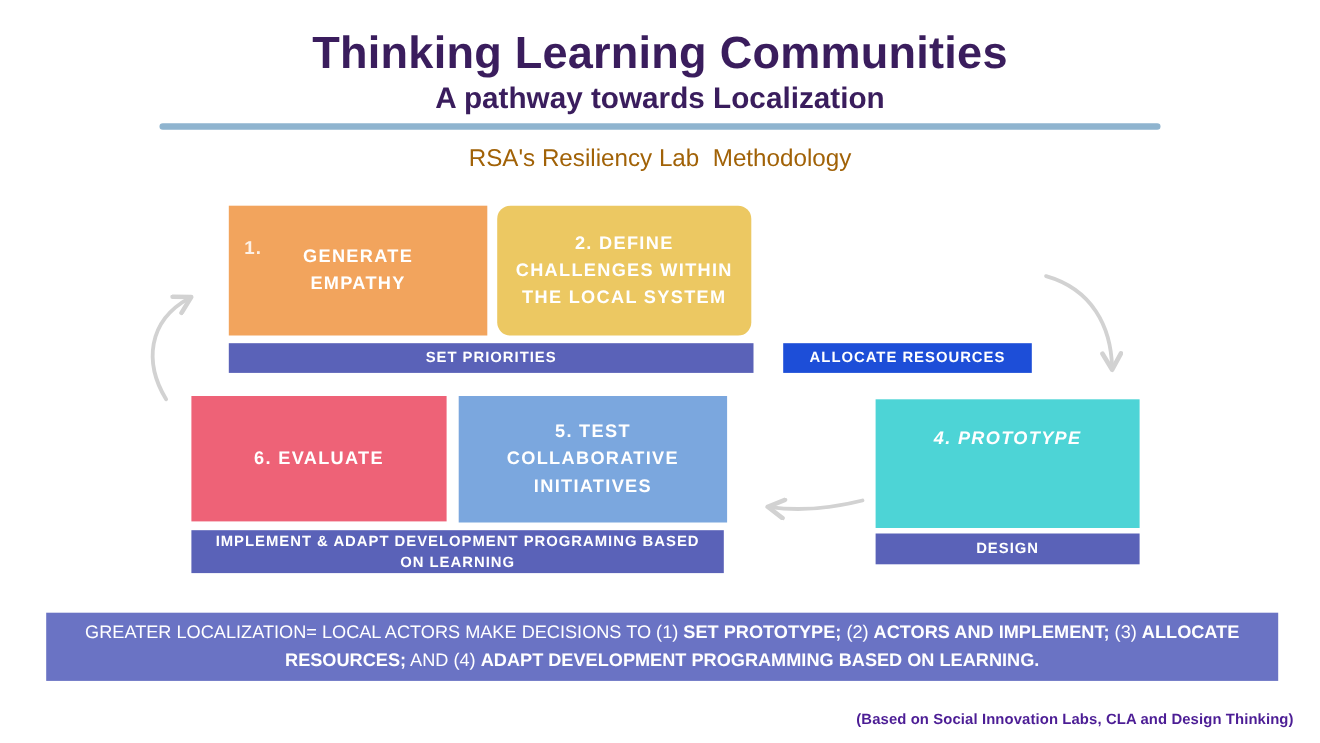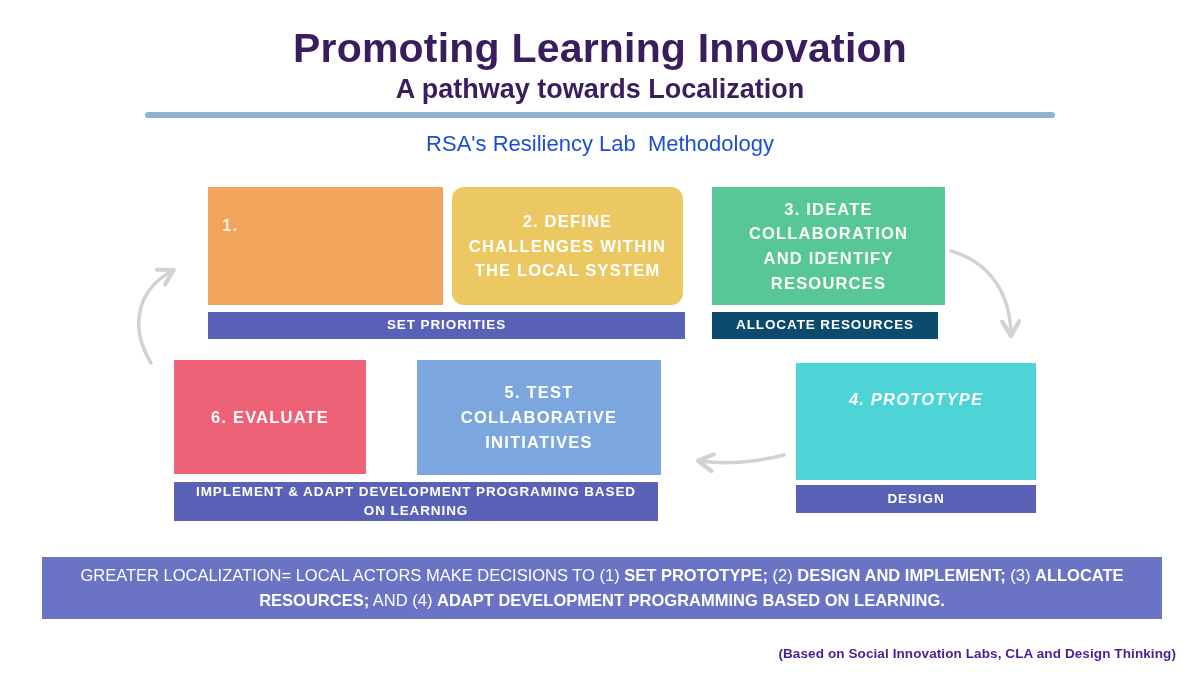--- a/index.html
+++ b/index.html
@@ -37,21 +37,21 @@
   .box-num {
     position: absolute; left: 14px; top: 26px;
     font-size: 17px; letter-spacing: 1px; color: rgba(255,255,255,0.85);
     font-weight: 700;
   }
   .box-2 { left: 452px; top: 187px; width: 231px; height: 118px; }
   .box-3 { left: 712px; top: 187px; width: 233px; height: 118px; }
   .box-4 { left: 796px; top: 363px; width: 240px; height: 117px;
            align-items: flex-start; padding-top: 24px; font-style: italic; }
   .box-5 { left: 417px; top: 360px; width: 244px; height: 115px; }
-  .box-6 { left: 174px; top: 360px; width: 192px; height: 114px; }
+  .box-6 { left: 174px; top: 360px; width: 232px; height: 114px; }
   .bar {
     position: absolute; display: flex; align-items: center; justify-content: center;
     text-align: center; color: #ffffff; font-weight: 700;
     font-size: 13.5px; letter-spacing: 0.9px; line-height: 1.4;
   }
   .bar-set    { left: 208px; top: 312px; width: 477px; height: 27px; }
   .bar-alloc  { left: 712px; top: 312px; width: 226px; height: 27px; }
   .bar-impl   { left: 174px; top: 482px; width: 484px; height: 39px; padding: 0 14px; }
   .bar-design { left: 796px; top: 485px; width: 240px; height: 28px; }
   .arrows { position: absolute; left: 0; top: 0; width: 1200px; height: 675px; pointer-events: none; }
@@ -65,64 +65,62 @@
   .credit {
     position: absolute; right: 24px; top: 646px;
     font-size: 13.5px; font-weight: 700; letter-spacing: 0.1px;
   }
 </style>
 </head>
 <body>
 
 <div class="canvas">
 
-  <h1 class="title" style="color: rgb(58, 29, 93);">Promoting Learning Innovation</h1>
+  <h1 class="title" style="color: rgb(58, 29, 93);">Thinking Learning Communities</h1>
   <h2 class="subtitle" style="color: rgb(58, 29, 93);">A pathway towards Localization</h2>
   <div class="divider" style="background: rgb(143, 180, 207);"></div>
-  <h3 class="method-heading" style="color: #1d4ed8;">RSA's Resiliency Lab  Methodology</h3>
+  <h3 class="method-heading" style="color: #a16207;">RSA's Resiliency Lab  Methodology</h3>
 
   <div class="box box-1" style="background: rgb(242, 164, 93);">
     <span class="box-num">1.</span>
+    <span class="box-label">GENERATE EMPATHY</span>
   </div>
 
   <div class="box box-2" style="background: rgb(236, 200, 98); border-radius: 12px;">
     <span class="box-label">2. DEFINE CHALLENGES WITHIN THE LOCAL SYSTEM</span>
   </div>
 
-  <div class="box box-3" style="background: rgb(86, 199, 149);">
-    <span class="box-label">3. IDEATE COLLABORATION AND IDENTIFY RESOURCES</span>
-  </div>
 
   <div class="box box-4" style="background: rgb(77, 212, 214);">
     <span class="box-label">4. PROTOTYPE</span>
   </div>
 
   <div class="box box-5" style="background: rgb(123, 167, 222);">
     <span class="box-label">5. TEST COLLABORATIVE INITIATIVES</span>
   </div>
 
   <div class="box box-6" style="background: rgb(238, 98, 119);">
     <span class="box-label">6. EVALUATE</span>
   </div>
 
   <div class="bar bar-set" style="background: rgb(90, 98, 184);">SET PRIORITIES</div>
-  <div class="bar bar-alloc" style="background: #0c4a6e;">ALLOCATE RESOURCES</div>
+  <div class="bar bar-alloc" style="background: #1d4ed8;">ALLOCATE RESOURCES</div>
   <div class="bar bar-design" style="background: rgb(90, 98, 184);">DESIGN</div>
   <div class="bar bar-impl" style="background: rgb(90, 98, 184);">IMPLEMENT &amp; ADAPT DEVELOPMENT PROGRAMING BASED ON LEARNING</div>
 
   <svg class="arrows" viewBox="0 0 1200 675" xmlns="http://www.w3.org/2000/svg">
     <defs>
       <marker id="ah" viewBox="0 0 10 10" refX="7.5" refY="5" markerWidth="6" markerHeight="6" orient="auto-start-reverse">
         <path d="M1.5,1 L8.5,5 L1.5,9" fill="none" stroke="#D2D2D2" stroke-width="2" stroke-linecap="round" stroke-linejoin="round"></path>
       </marker>
     </defs>
     <path d="M 151 363 C 131 330 134 292 172 271" fill="none" stroke="#D2D2D2" stroke-width="3.5" stroke-linecap="round" marker-end="url(#ah)"></path>
     <path d="M 951 251 C 993 263 1010 297 1011 334" fill="none" stroke="#D2D2D2" stroke-width="3.5" stroke-linecap="round" marker-end="url(#ah)"></path>
     <path d="M 784 455 C 752 463 722 464 700 461" fill="none" stroke="#D2D2D2" stroke-width="3.5" stroke-linecap="round" marker-end="url(#ah)"></path>
   </svg>
 
   <div class="banner" style="background: rgb(106, 115, 196);">
-    <span><span>GREATER LOCALIZATION= LOCAL ACTORS MAKE DECISIONS TO (1) </span><span class="seg-bold">SET PROTOTYPE;</span><span> (2) </span><span class="seg-bold">DESIGN AND IMPLEMENT;</span><span> (3) </span><span class="seg-bold">ALLOCATE RESOURCES;</span><span> AND (4) </span><span class="seg-bold">ADAPT DEVELOPMENT PROGRAMMING BASED ON LEARNING.</span></span>
+    <span><span>GREATER LOCALIZATION= LOCAL ACTORS MAKE DECISIONS TO (1) </span><span class="seg-bold">SET PROTOTYPE;</span><span> (2) </span><span class="seg-bold">ACTORS AND IMPLEMENT;</span><span> (3) </span><span class="seg-bold">ALLOCATE RESOURCES;</span><span> AND (4) </span><span class="seg-bold">ADAPT DEVELOPMENT PROGRAMMING BASED ON LEARNING.</span></span>
   </div>
 
   <div class="credit" style="color: #4c1d95;">(Based on Social Innovation Labs, CLA and Design Thinking)</div>
 
 </div>
 
 </body></html>

